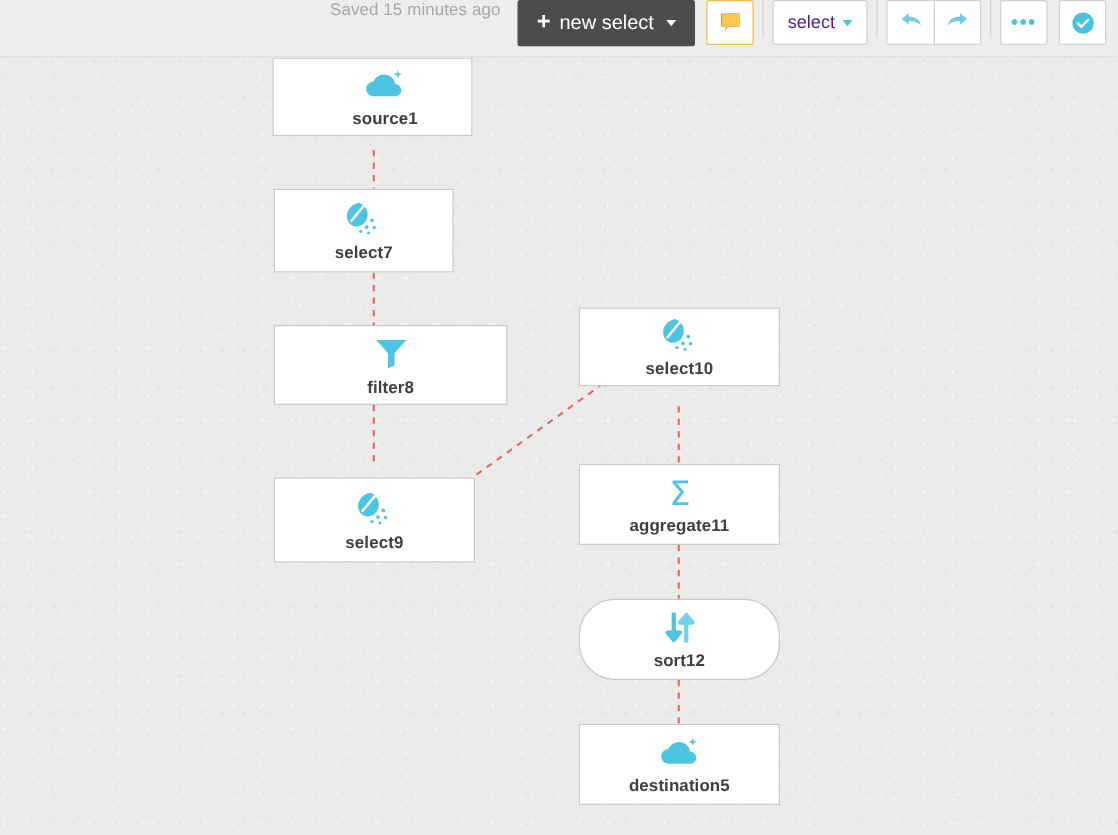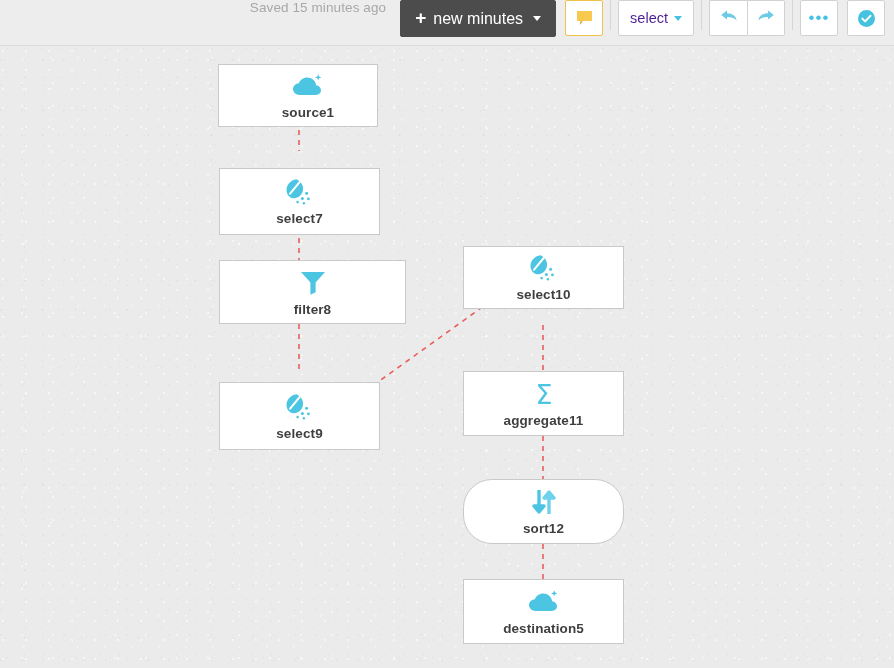--- a/index.html
+++ b/index.html
@@ -185,21 +185,21 @@
 </style>
 </head>
 <body>
 
 <div id="toolbar">
 
   <span class="saved-text">Saved 15 minutes ago</span>
 
   <div class="btn btn-newsource">
     <span class="plus">+</span>
-    <span>new minutes</span>
+    <span>new select</span>
     <span class="caret"></span>
   </div>
 
   <div class="btn btn-comment">
     <span>
       <svg class="ico" width="17" height="16" viewBox="0 0 17 16">
         <path d="M1 1h15v10H6.5L4 14.5V11H1z" fill="#f5c council"></path>
         <path d="M1 1h15v10H6.5L4 14.5V11H1z" fill="#f7c94f"></path>
       </svg>
     </span>
@@ -252,31 +252,31 @@
   <svg id="edges">
       <line x1="299" y1="74" x2="299" y2="105" stroke="#e8605d" stroke-width="1.6" stroke-dasharray="5,5"></line>
       <line x1="299" y1="172" x2="299" y2="214" stroke="#e8605d" stroke-width="1.6" stroke-dasharray="5,5"></line>
       <line x1="299" y1="278" x2="299" y2="323" stroke="#e8605d" stroke-width="1.6" stroke-dasharray="5,5"></line>
       <line x1="300" y1="392" x2="545" y2="216" stroke="#e8605d" stroke-width="1.6" stroke-dasharray="5,5"></line>
       <line x1="543" y1="279" x2="543" y2="325" stroke="#e8605d" stroke-width="1.6" stroke-dasharray="5,5"></line>
       <line x1="543" y1="390" x2="543" y2="433" stroke="#e8605d" stroke-width="1.6" stroke-dasharray="5,5"></line>
       <line x1="543" y1="498" x2="543" y2="533" stroke="#e8605d" stroke-width="1.6" stroke-dasharray="5,5"></line>
     </svg>
   <div id="node-layer">
-      <div class="node" style="left: 218px; top: 18px; width: 160px; height: 63px; padding-left: 20px;">
+      <div class="node" style="left: 218px; top: 0; width: 160px; height: 63px; padding-left: 20px;">
         <div class="node-icon">
           <svg class="ico" width="34" height="26" viewBox="0 0 34 26">
       <path d="M8.5 22c-3.6 0-6.5-2.6-6.5-5.9 0-3.1 2.6-5.7 5.9-5.9C9.1 6.9 12.4 4.6 16.2 4.6
                c4.6 0 8.4 3.3 8.9 7.6 2.8.3 4.9 2.5 4.9 5.1 0 2.6-2.3 4.7-5.2 4.7z" fill="#4cc5e3"></path>
       <path d="M27.2 1.2l.85 2.35 2.35.85-2.35.85-.85 2.35-.85-2.35-2.35-.85 2.35-.85z" fill="#4cc5e3"></path>
     </svg>
         </div>
         <div class="node-label">source1</div>
       </div>
-      <div class="node" style="left: 219px; top: 122px; width: 161px; height: 67px;">
+      <div class="node" style="left: 219px; top: 105px; width: 144px; height: 67px;">
         <div class="node-icon">
           <svg class="ico" width="30" height="28" viewBox="0 0 30 28">
       <path d="M11.3 1.2C5.6 2.2 1.5 6.6 1.5 11.9c0 4.6 3.4 8.3 7.8 8.3 4.9 0 8.8-4.3 8.8-9.6
                0-3.9-2.4-7.6-6.8-9.4z" fill="#4cc5e3"></path>
       <path d="M14.6 4.2L5.1 15.6" stroke="#ffffff" stroke-width="2.1" stroke-linecap="round"></path>
       <circle cx="21.6" cy="15.3" r="1.5" fill="#4cc5e3"></circle>
       <circle cx="17.4" cy="20.6" r="1.5" fill="#4cc5e3"></circle>
       <circle cx="23.4" cy="20.9" r="1.4" fill="#4cc5e3"></circle>
       <circle cx="12.6" cy="24.1" r="1.3" fill="#4cc5e3"></circle>
       <circle cx="18.9" cy="25.3" r="1.2" fill="#4cc5e3"></circle>

